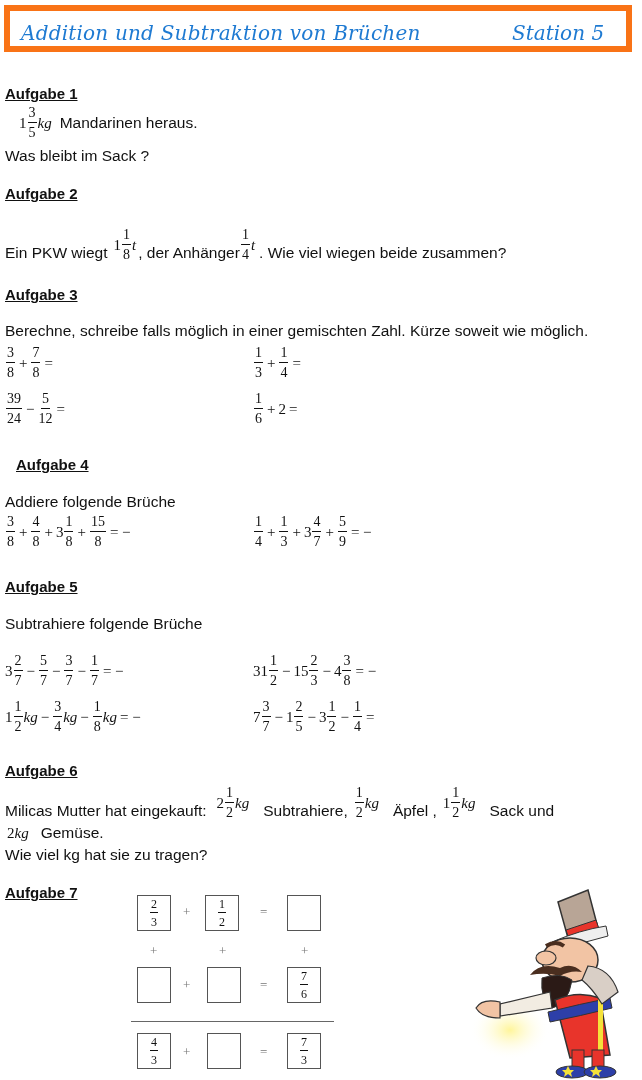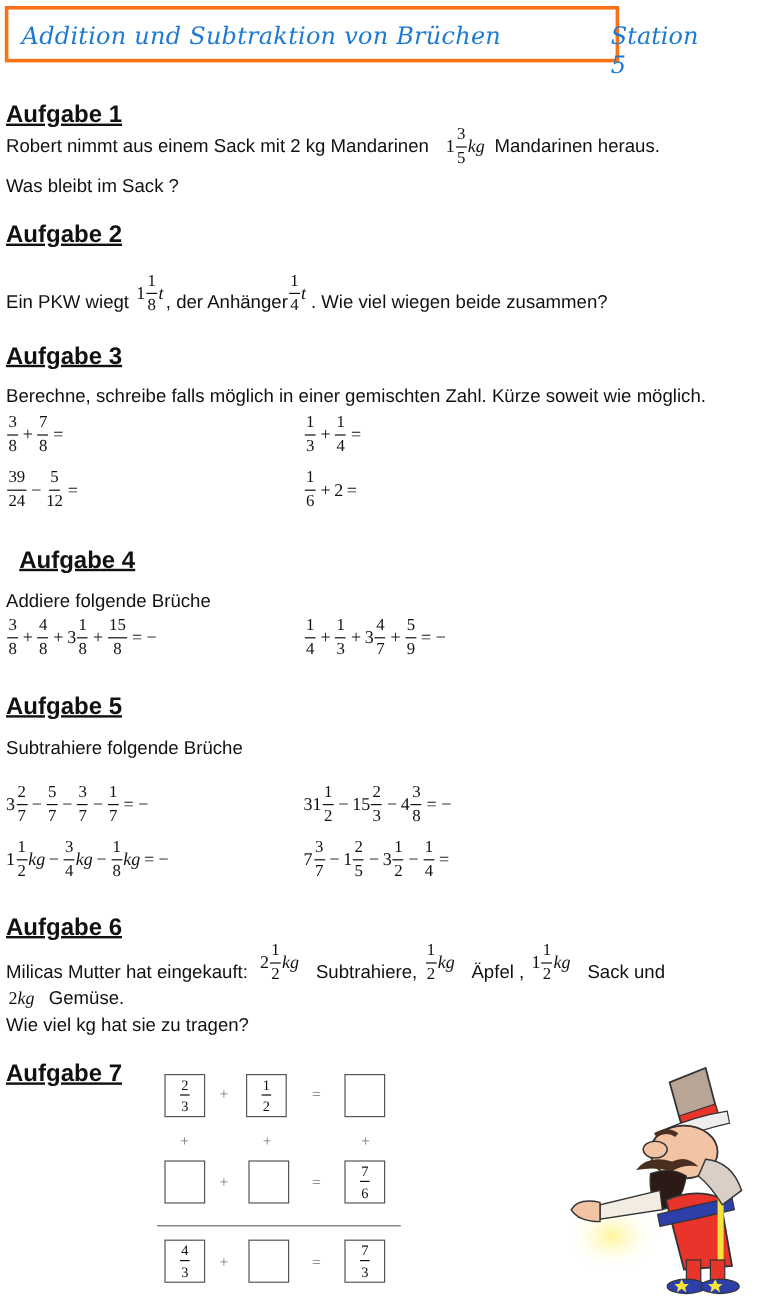--- a/index.html
+++ b/index.html
@@ -1,25 +1,25 @@
 <!DOCTYPE html>
 <html><head>
 <meta charset="utf-8">
 <style>
   html, body { margin:0; padding:0; background:#ffffff; }
   body { width:642px; height:1080px; position:relative; overflow:hidden;
          font-family:"Liberation Sans", sans-serif; color:#111; }
   .abs { position:absolute; }
-  .header { left:4px; top:5px; width:512px; height:47px; border:3px solid #f97316;
+  .header { left:4px; top:5px; width:628px; height:47px; border:6px solid #f97316;
             box-sizing:border-box; }
   .h-title { position:absolute; left:11px; top:10px; font-family:"DejaVu Serif", serif;
              font-style:italic; font-size:20px; color:#1e7ad2; letter-spacing:0.2px; }
   .h-station { position:absolute; left:502px; top:10px; font-family:"DejaVu Serif", serif;
              font-style:italic; font-size:20px; color:#1e7ad2; }
-  .heading { font-weight:bold; text-decoration:underline; font-size:20px; }
+  .heading { font-weight:bold; text-decoration:underline; font-size:15px; }
   .txt { font-size:15.5px; white-space:nowrap; }
   .math { font-family:"Liberation Serif", serif; font-size:15px; display:inline-flex;
           align-items:center; white-space:nowrap; }
   .frac { display:inline-flex; flex-direction:column; align-items:center;
           vertical-align:middle; margin:0 1px; line-height:1; }
   .frac .n { padding:0 1px 2px; border-bottom:1px solid #111; font-size:14px; }
   .frac .d { padding-top:3px; font-size:14px; }
   .op { margin:0 3px; }
   .it { font-style:italic; }
   .box { position:absolute; width:34px; height:36px; border:1px solid #555;
@@ -32,21 +32,20 @@
 </head>
 <body>
 
 <div class="abs header">
   <span class="h-title">Addition und Subtraktion von Brüchen</span>
   <span class="h-station">Station 5</span>
 </div>
 
 <div class="abs heading" style="left:5px;top:85px">Aufgabe 1</div>
 <div class="abs txt" style="left:5px;top:104px;display:flex;align-items:center;height:38px">
-  <span>Robert  nimmt aus einem Sack mit 2 kg  Mandarinen</span>
   <span class="math" style="margin:0 8px 0 14px">
     <span>1</span>
     <span class="frac">
         <span class="n">3</span>
         <span class="d">5</span>
       </span>
     <span class="it">kg</span>
   </span>
   <span>Mandarinen heraus.</span>
 </div>

